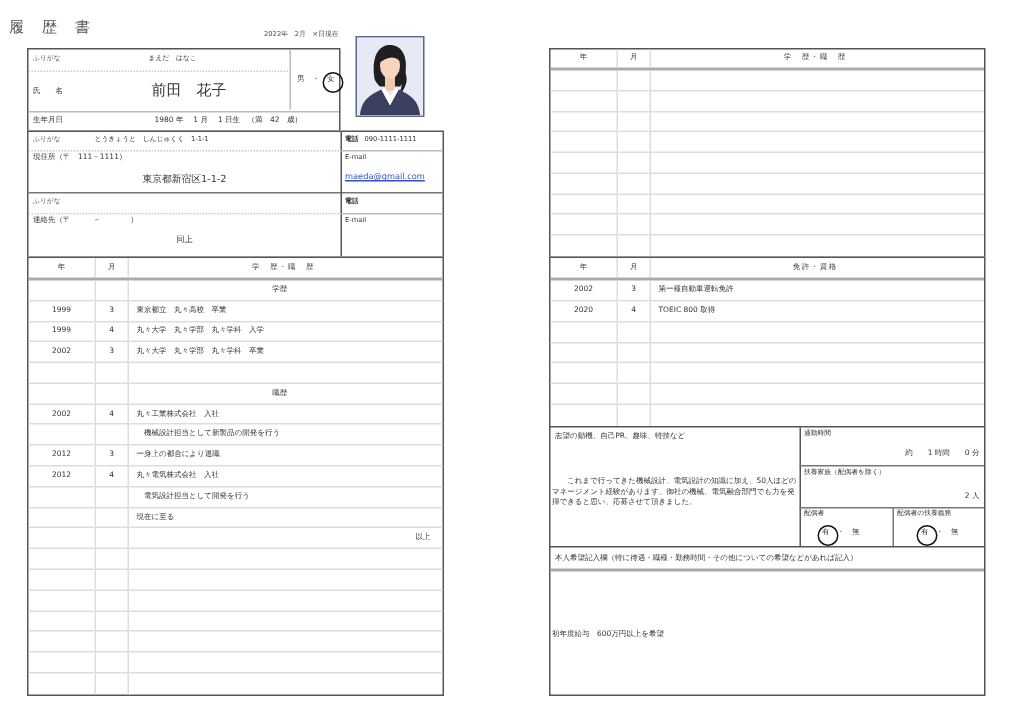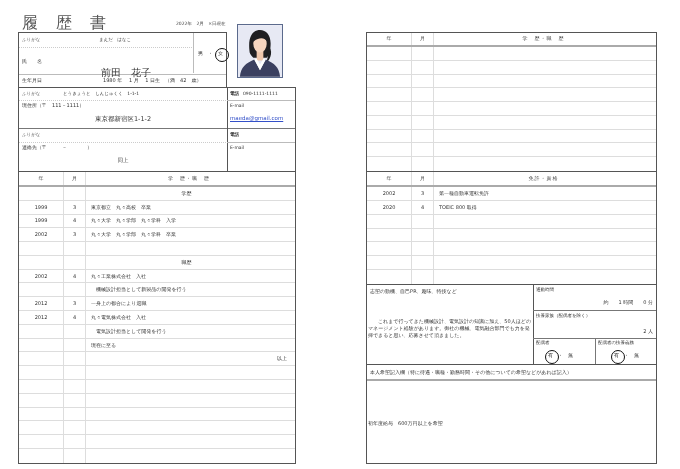--- a/index.html
+++ b/index.html
@@ -13,21 +13,21 @@
   .t4 { font-size: 4.5px; }
   .t5 { font-size: 5px; }
   .muted { color: #555; }
   .hline { position: absolute; left: 0; right: 0; height: 0; border-top: 1px solid #bbb; }
   .hline.dot { border-top: 1px dotted #ccc; }
   .hline.dark { border-top: 1px solid #777; }
   .hline.thick { border-top: 2px solid #aaa; }
   .vline { position: absolute; top: 0; bottom: 0; width: 0; border-left: 1px solid #555; }
 
   
-  .title { left: 22px; top: 15px; font-size: 16px; color: #555; letter-spacing: 1px; }
+  .title { left: 6px; top: 15px; font-size: 10px; color: #555; letter-spacing: 1px; font-family: Liberation Mono, monospace; }
   .date  { left: 176px; top: 22px; font-size: 4.5px; color: #444; }
 
   
   .photo { position: absolute; left: 237px; top: 24px; width: 46px; height: 54px; border: 1.5px solid #5b6a8c; }
   .photo svg { display: block; width: 100%; height: 100%; }
 
   
   .opt { display: inline-block; position: relative; padding: 0 1px; }
   .opt.circled::after {
     content: ""; position: absolute; left: 50%; top: 50%;
@@ -75,21 +75,21 @@
 
 <div class="box" style="left:18px; top:32px; width:209px; height:56px;">
   <div class="hline dot" style="top:14px; right:34px;"></div>
   <div class="vline" style="left:174px; bottom:14px; border-left-color:#bbb;"></div>
   <div class="hline" style="top:41px;"></div>
 
   <div class="abs t4 muted" style="left:3px; top:5px;">ふりがな</div>
   <div class="abs t4" style="left:80px; top:5px;">まえだ　はなこ</div>
 
   <div class="abs t5" style="left:3px; top:26px;">氏　　名</div>
-  <div class="abs" style="left:82px; top:23px; font-size:10px;margin-top:12px;">前田　花子</div>
+  <div class="abs" style="left:82px; top:23px; font-size:10px;">前田　花子</div>
 
   <div class="abs t5" style="left:178px; top:18px;">
     <span class="opt">男</span><span class="sep">・</span><span class="opt circled">女</span>
   </div>
 
   <div class="abs t5" style="left:3px; top:45px;">生年月日</div>
   <div class="abs t5" style="left:84px; top:45px;">1980 年　 1 月　 1 日生　（満　42　歳）</div>
 </div>
 
 <div class="box" style="left:18px; top:87px; width:278px; height:85px;">

